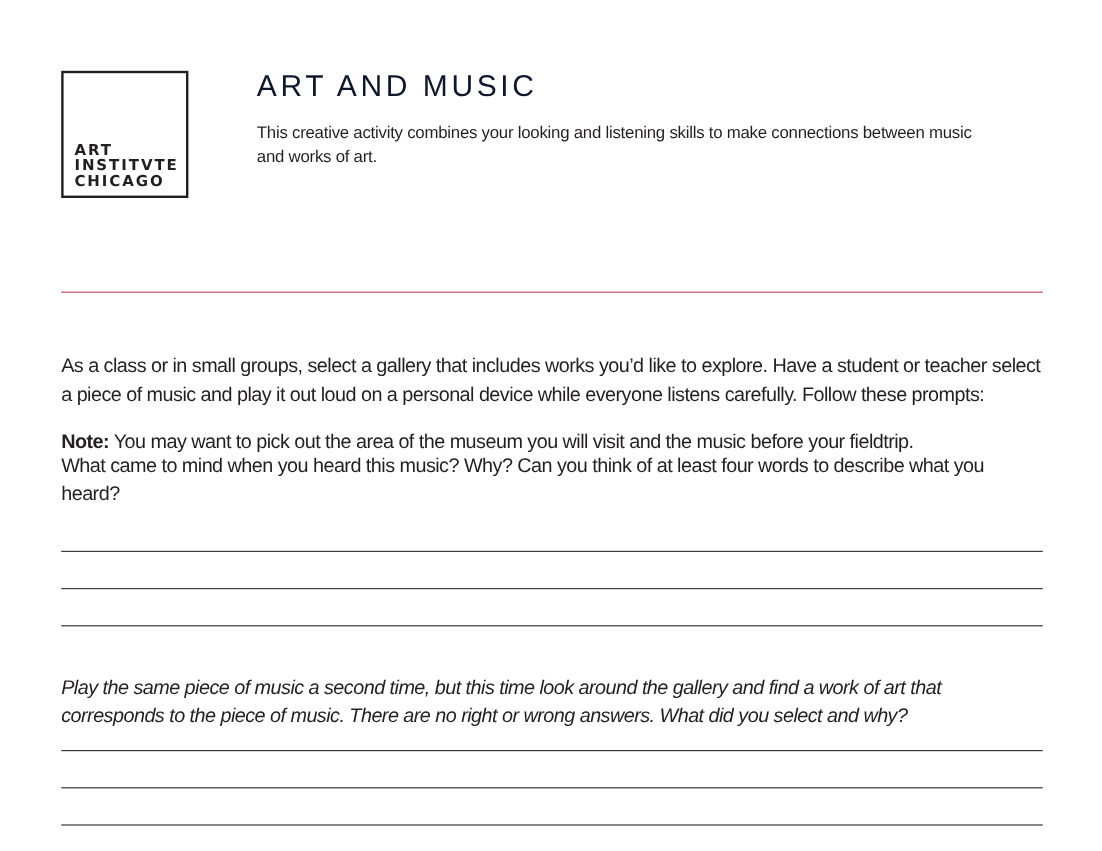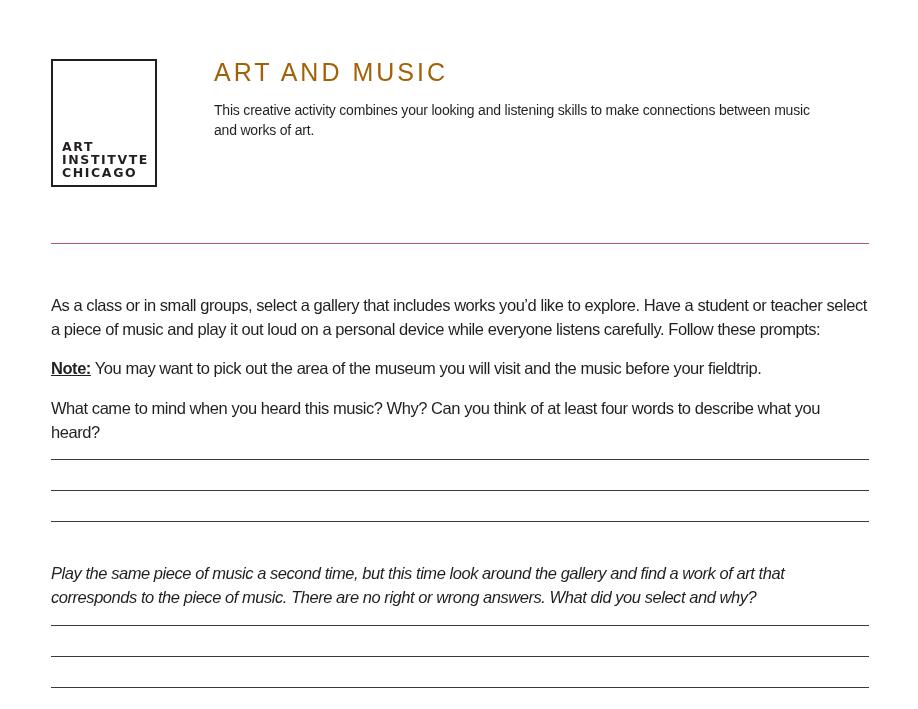--- a/index.html
+++ b/index.html
@@ -1,34 +1,34 @@
 <!DOCTYPE html>
 <html><head>
 <meta charset="utf-8">
 <style>
   html, body { margin: 0; padding: 0; background: #ffffff; }
   body { width: 918px; height: 709px; position: relative; overflow: hidden;
          font-family: "Liberation Sans", sans-serif; color: #231f20; }
-  .logo { position: absolute; left: 51px; top: 59px; width: 106px; height: 128px;
+  .logo { position: absolute; left: 51px; top: 59px; width: 106px; height: 106px;
           border: 2px solid #231f20; box-sizing: border-box; }
   .logo-text { position: absolute; left: 9px; bottom: 6px; font-family: "DejaVu Sans", sans-serif;
                font-weight: bold; font-size: 12.5px; line-height: 13px; letter-spacing: 1.6px; color:#231f20; }
   .logo-text span { display: block; }
   .title { position: absolute; left: 214px; top: 58px; font-size: 25px; letter-spacing: 3px;
-           color: #a16207; font-weight: normal; margin: 0; }
+           color: #0f172a; font-weight: normal; margin: 0; }
   .intro { position: absolute; left: 214px; top: 100px; width: 620px; font-size: 14px; line-height: 20px;
            letter-spacing: -0.2px; margin: 0; }
   .rule { position: absolute; left: 51px; top: 243px; width: 818px; height: 1px; background: #b5546f; }
   .body { position: absolute; left: 51px; width: 818px; font-size: 16.5px; line-height: 24px;
           letter-spacing: -0.45px; margin: 0; }
   .p1 { top: 270px; margin-top: 23px; }
   .p2 { top: 356px; }
-  .p3 { top: 396px; }
+  .p3 { top: 376px; }
   .p4 { top: 561px; font-style: italic; }
-  .note-label { font-weight: bold; text-decoration: underline; }
+  .note-label { font-weight: bold; }
   .line { position: absolute; left: 51px; width: 818px; height: 1px; background: #3a3a3a; }
 </style>
 </head>
 <body>
 
 <div class="logo">
   <div class="logo-text">
     <span>ART</span>
     <span>INSTITVTE</span>
     <span>CHICAGO</span>

